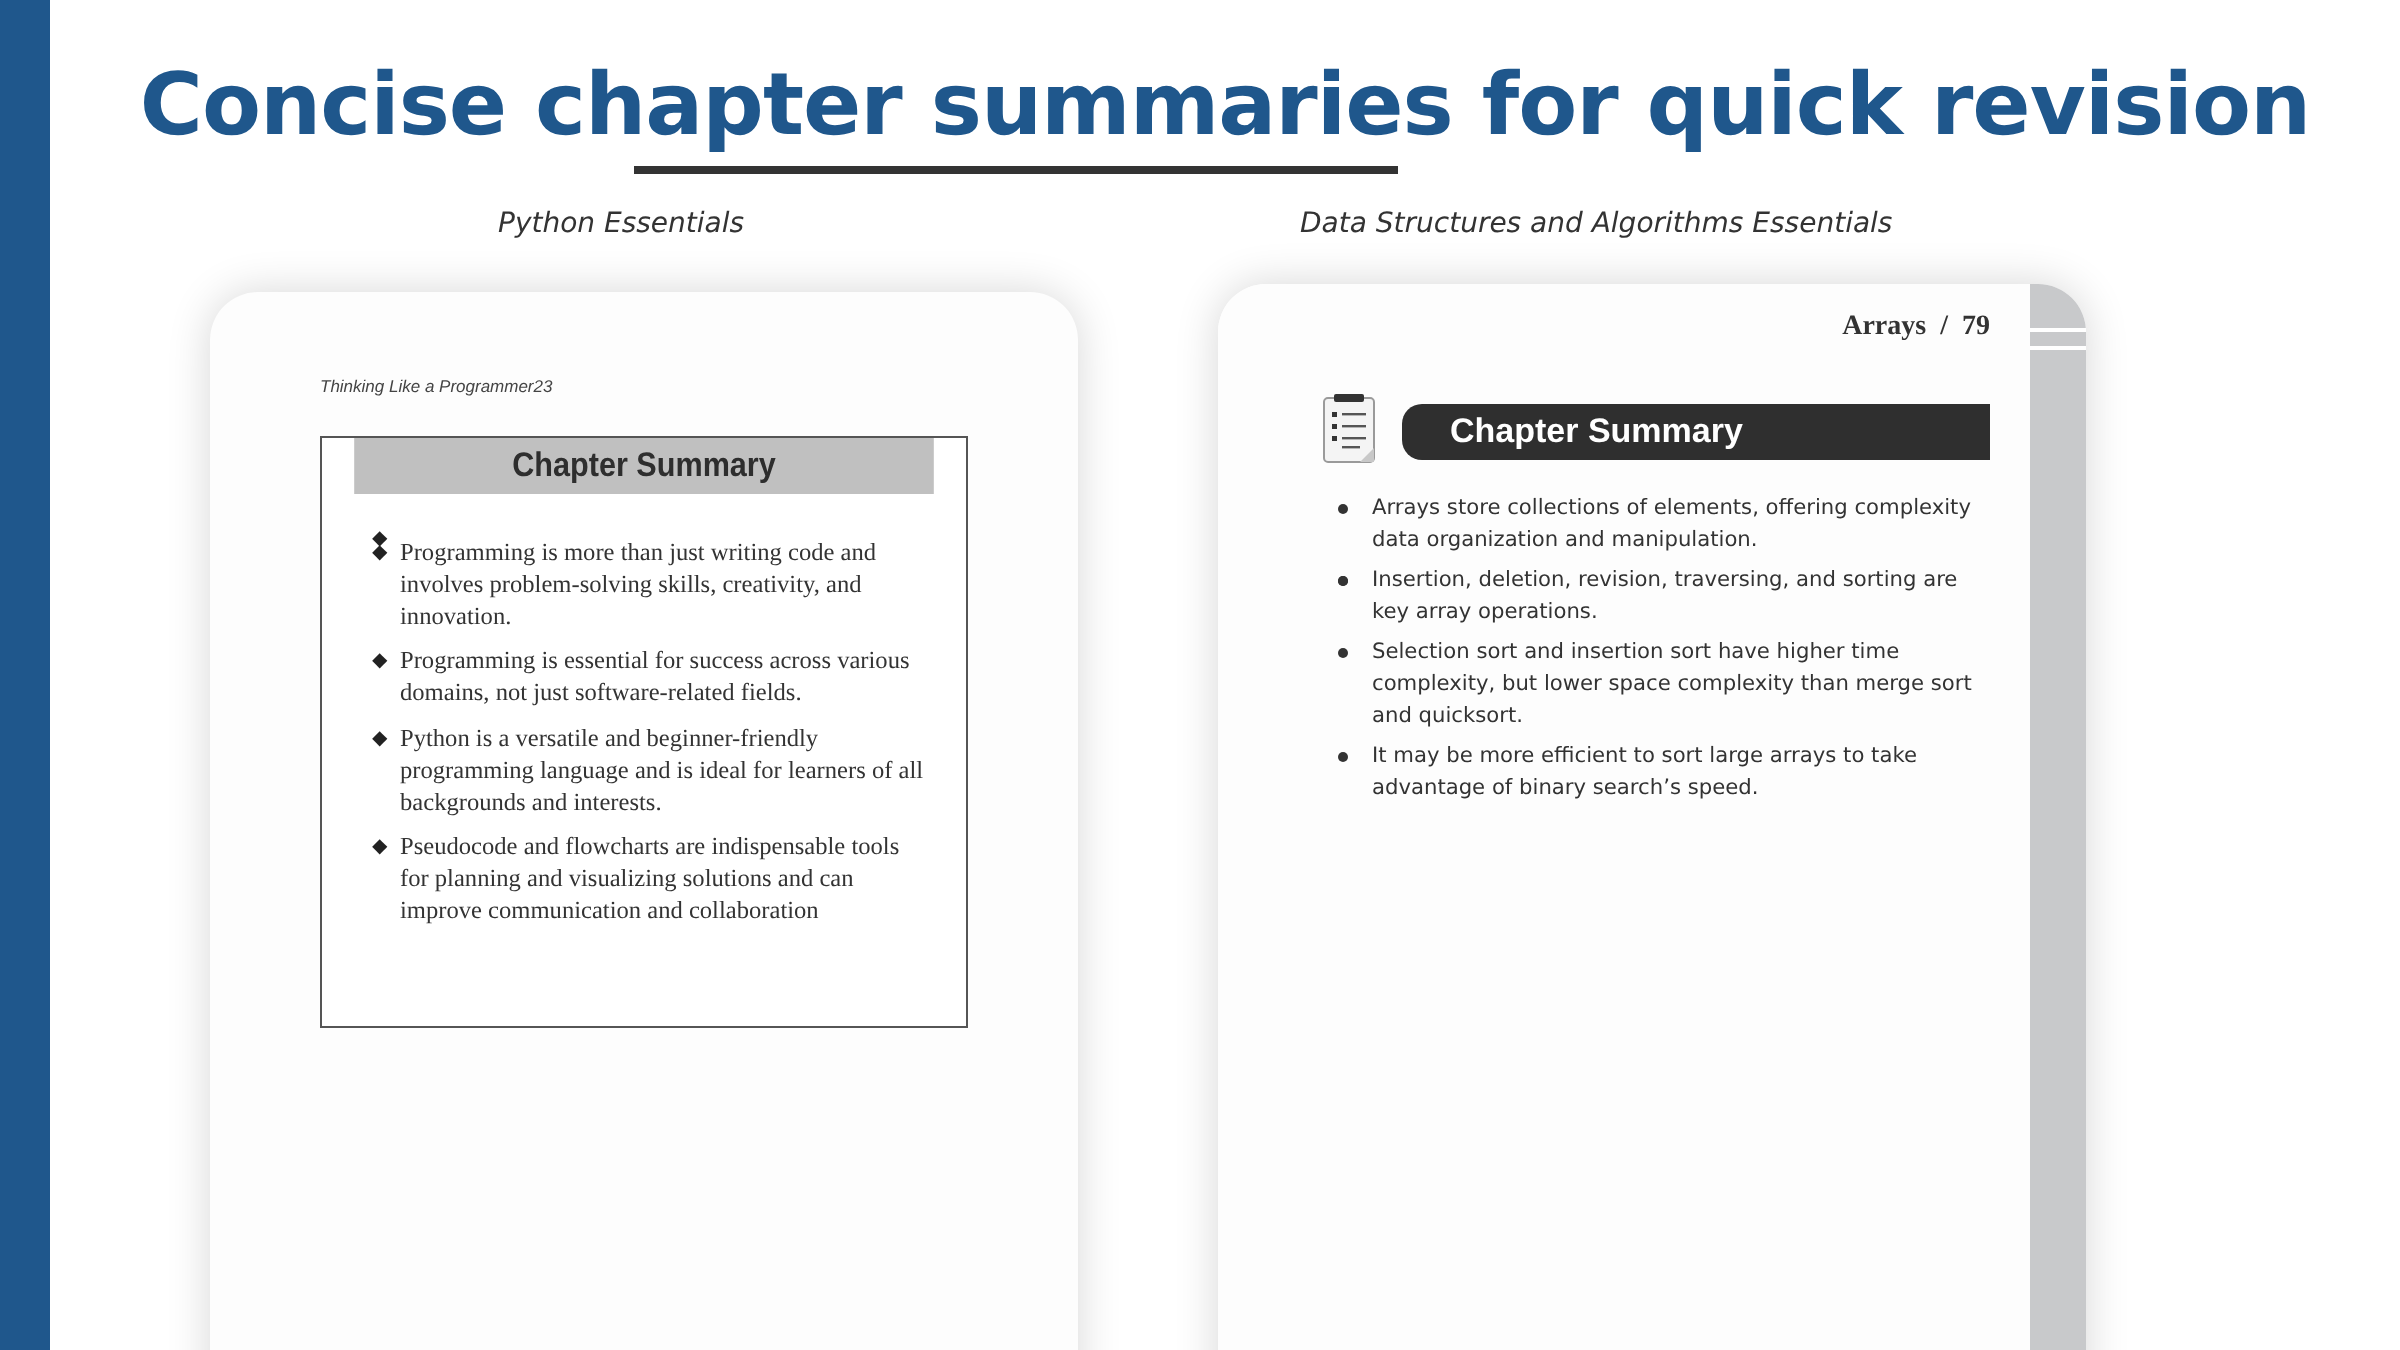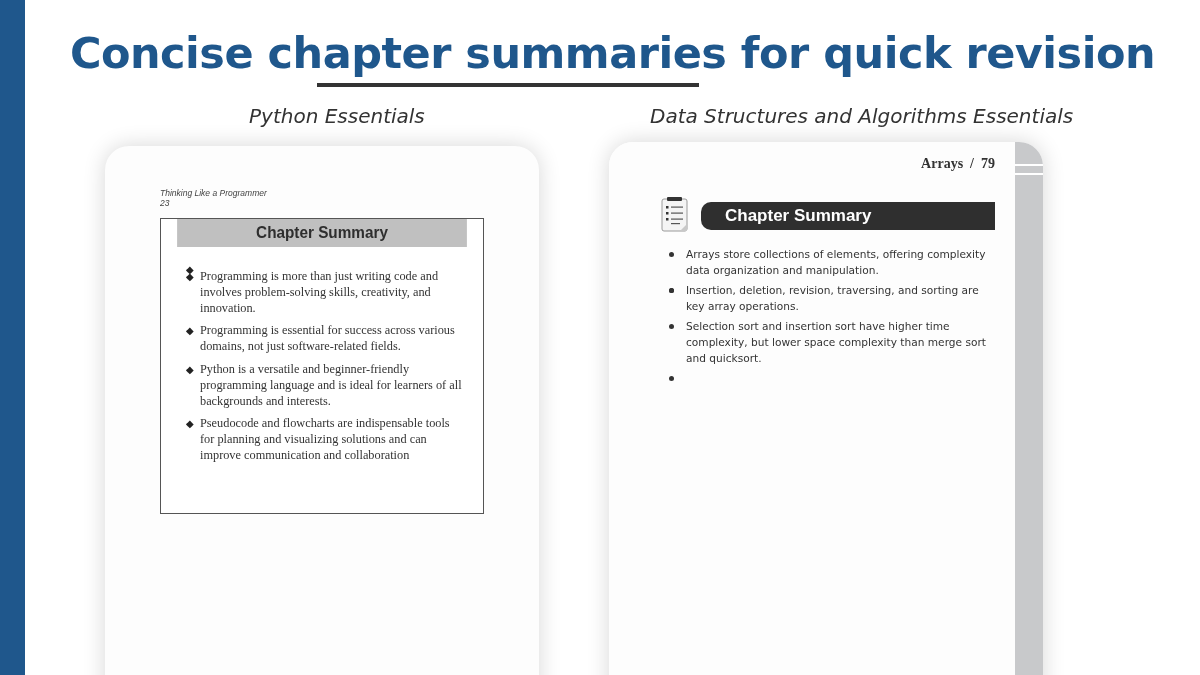--- a/index.html
+++ b/index.html
@@ -13,36 +13,36 @@
     text-align: center;
     font-family: "DejaVu Sans", sans-serif;
     font-weight: bold; font-size: 43px; letter-spacing: -0.5px;
     color: #1f578c;
   }
   .title-underline { position: absolute; left: 317px; top: 83px; width: 382px; height: 4px; background: #333333; }
 
   .caption {
     position: absolute; top: 104px;
     font-family: "DejaVu Sans", sans-serif; font-style: italic;
-    font-size: 20px; color: #333333;
+    font-size: 14px; color: #333333;
   }
   .caption-left { left: 249px; }
   .caption-right { left: 650px; text-align: right; }
 
   
   .page-left {
     position: absolute; left: 105px; top: 146px; width: 434px; height: 560px;
     background: #fdfdfd; border-radius: 24px 24px 0 0;
     box-shadow: 0 0 22px rgba(0,0,0,0.16);
   }
   .running-head {
     position: absolute; left: 55px; top: 42px; right: 56px;
     font-family: "Liberation Sans", sans-serif; font-style: italic;
     font-size: 8.5px; color: #444;
-    display: flex;  flex-direction: column;
+    display: flex; 
   }
   .summary-box {
     position: absolute; left: 55px; top: 72px; width: 324px; height: 296px;
     border: 1.5px solid #555555; background: #ffffff;
   }
   .summary-box-head {
     height: 28px; background: #c0c0c0;
     display: flex; align-items: center; justify-content: center;
     font-family: "Liberation Sans", sans-serif; font-weight: bold;
     font-size: 17px; color: #2e2e2e; transform: scaleX(0.9);
@@ -143,20 +143,20 @@
       <div class="cs-bar">
         <span class="cs-bar-title">Chapter Summary</span>
       </div>
     </div>
 
     <ul class="summary-list-right">
       <li><span class="dot"></span><span>Arrays store collections of elements, offering complexity data organization and manipulation.</span></li>
       <li><span class="dot"></span></li>
       <li><span class="dot"></span><span>Insertion, deletion, revision, traversing, and sorting are key array operations.</span></li>
       <li><span class="dot"></span><span>Selection sort and insertion sort have higher time complexity, but lower space complexity than merge sort and quicksort.</span></li>
-      <li><span class="dot"></span></li>
+      <li><span class="dot"></span><span>It may be more efficient to sort large arrays to take advantage of binary search’s speed.</span></li>
     </ul>
   </div>
   <div class="page-right-edge">
     <div class="edge-line" style="top:22px;"></div>
     <div class="edge-line" style="top:31px;"></div>
   </div>
 </div>
 
 </body></html>

